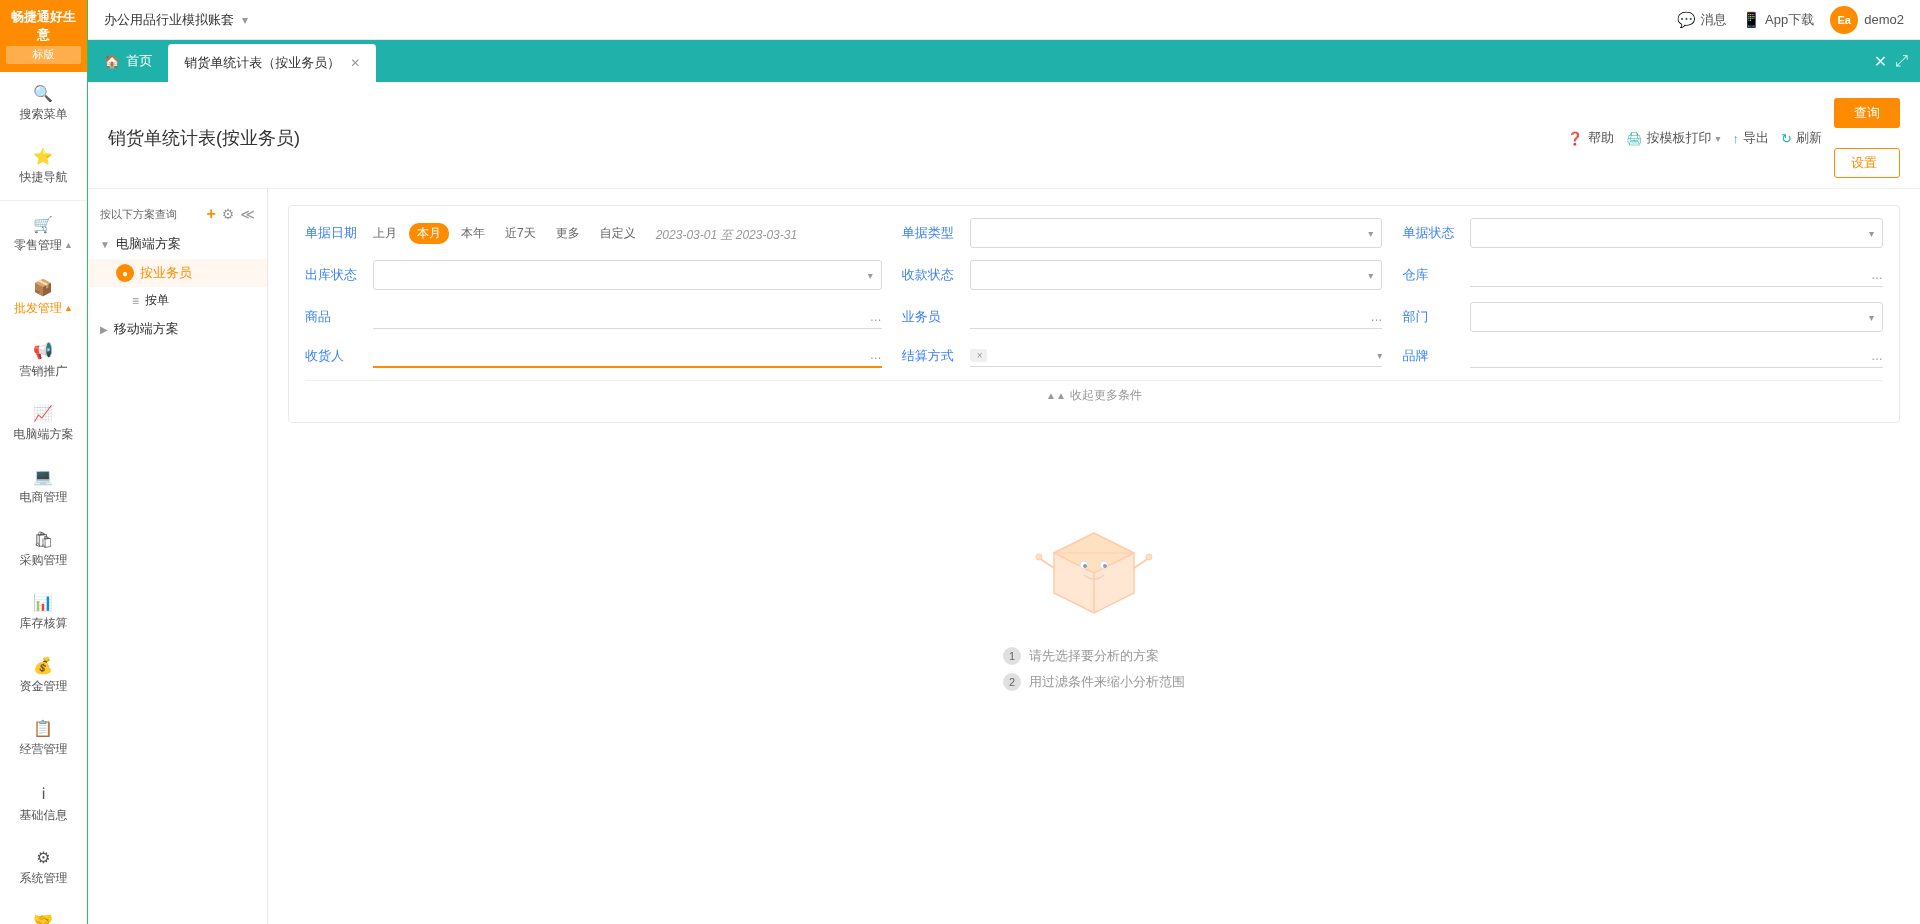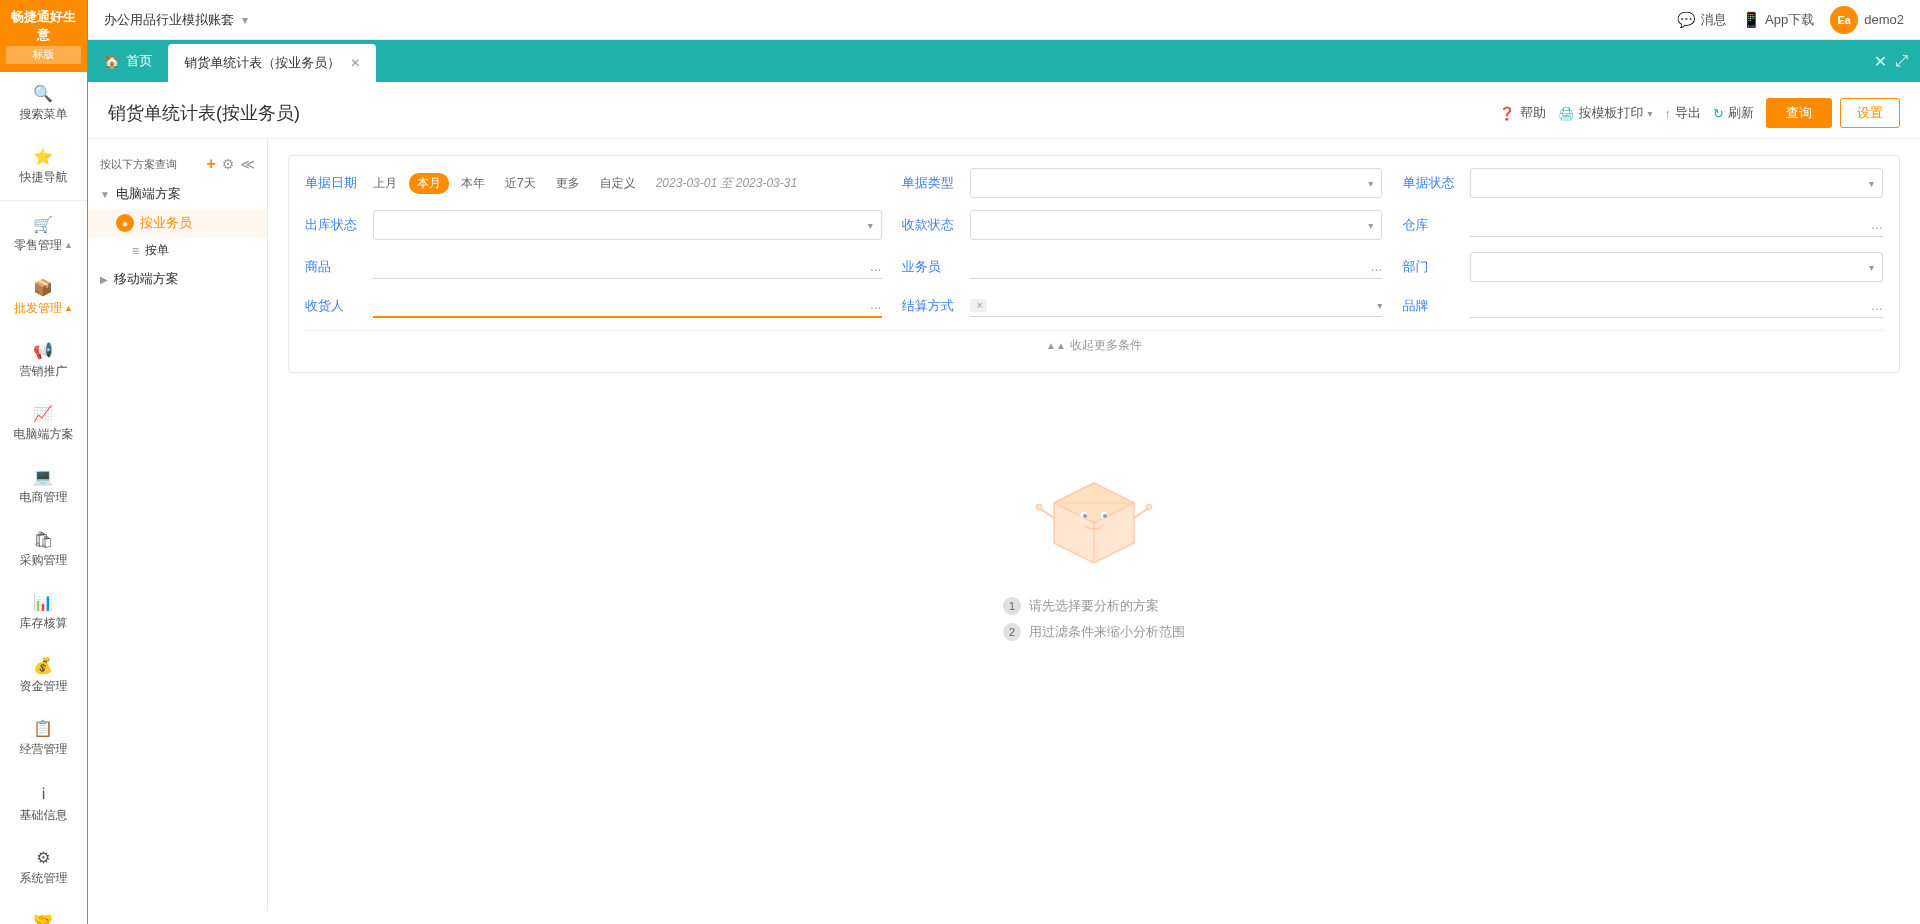--- a/index.html
+++ b/index.html
@@ -66,21 +66,21 @@
     .filter-row { display: flex; align-items: center; gap: 0; margin-bottom: 12px; }
     .filter-row:last-child { margin-bottom: 0; }
     .filter-item { display: flex; align-items: center; flex: 1; min-width: 0; }
     .filter-label { font-size: 13px; color: #3b82f6; white-space: nowrap; min-width: 60px; flex-shrink: 0; }
     .filter-control { flex: 1; min-width: 0; margin-left: 8px; border: none; border-bottom: 1px solid #d9d9d9; padding: 4px 0; font-size: 13px; color: #333; background: transparent; cursor: pointer; display: flex; align-items: center; justify-content: space-between; }
     .filter-control.active { border-bottom-color: #ff8c00; }
     .filter-separator { width: 20px; flex-shrink: 0; }
     .filter-control-select { flex: 1; min-width: 0; margin-left: 8px; border: 1px solid #d9d9d9; border-radius: 3px; padding: 4px 8px; font-size: 13px; color: #333; background: #fff; cursor: pointer; display: flex; align-items: center; justify-content: space-between; height: 30px; }
     .filter-dropdown-icon { color: #999; font-size: 10px; }
     .filter-more-icon { color: #999; font-size: 12px; cursor: pointer; }
-    .date-filter { display: flex; align-items: center; gap: 4px; flex: 1; }
+    .date-filter { display: flex; align-items: flex-end; gap: 4px; flex: 1; }
     .date-tabs { display: flex; align-items: center; gap: 4px; }
     .date-tab { padding: 2px 8px; font-size: 12px; color: #666; cursor: pointer; border-radius: 2px; }
     .date-tab.active { background: #ff8c00; color: #fff; border-radius: 10px; }
     .date-range { font-size: 12px; color: #999; margin-left: 8px; font-style: italic; }
     .filter-collapse { display: flex; align-items: center; justify-content: center; padding: 6px 0; cursor: pointer; color: #999; font-size: 12px; gap: 4px; border-top: 1px solid #f0f0f0; margin-top: 4px; }
     .tag-close { background: #f0f0f0; border-radius: 2px; padding: 1px 4px; display: flex; align-items: center; gap: 3px; font-size: 11px; color: #333; }
     .tag-x { cursor: pointer; color: #999; font-size: 10px; }
 
     
     .empty-state { display: flex; flex-direction: column; align-items: center; justify-content: center; padding: 80px 20px; }
@@ -225,21 +225,21 @@
           <span style="font-size:10px;color:#999;">▾</span>
         </div>
         <div class="page-action-btn">
           <span style="color:#20b2aa;">↑</span>
           <span>导出</span>
         </div>
         <div class="page-action-btn">
           <span style="color:#20b2aa;">↻</span>
           <span>刷新</span>
         </div>
-        <div style="display:flex;gap:8px;">
+        <div style="display:flex;flex-direction:column;gap:20px;">
           <button class="page-action-btn query-btn">查询</button>
           <button class="page-action-btn set-btn">设置</button>
         </div>
       </div>
     </div>
 
     <div style="display:flex;height:calc(924px - 40px - 42px - 70px);">
 
       <div class="left-panel">
         <div class="left-panel-header">

